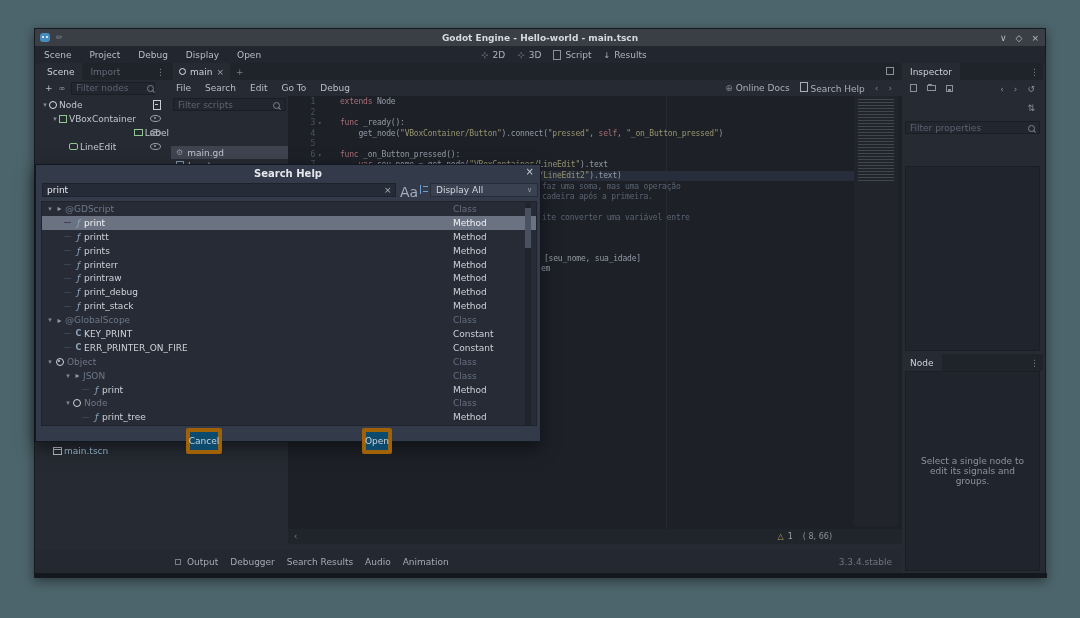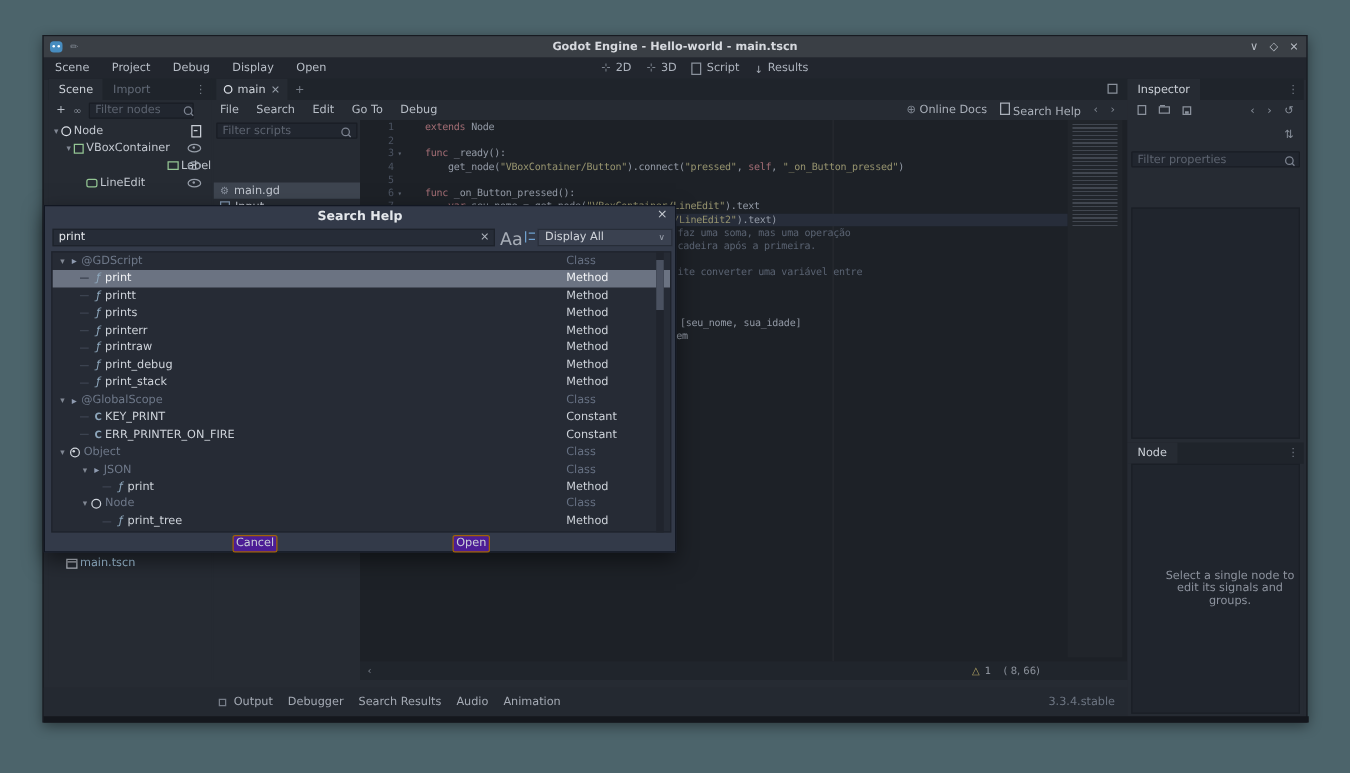--- a/index.html
+++ b/index.html
@@ -77,21 +77,21 @@
   #right-dock{position:absolute;left:867px;top:34px;width:141px;height:511px;background:#262b33;}
   .mini{display:inline-block;border:1px solid #8a919c;box-sizing:border-box;}
   .i-newres{width:7px;height:8px;}
   .i-folder{width:9px;height:6px;position:relative;}
   .i-folder::before{content:"";position:absolute;left:0;top:-2px;width:4px;height:1px;background:#8a919c;}
   .i-save{width:7px;height:7px;position:relative;}
   .i-save::after{content:"";position:absolute;left:1px;bottom:0;width:3px;height:2px;background:#8a919c;}
   .insp-row{position:absolute;display:flex;align-items:center;gap:10px;color:#8a919c;}
   #insp-body{position:absolute;left:3px;top:103px;width:135px;height:185px;background:#20252d;border:1px solid #1a1f26;box-sizing:border-box;}
   #node-body{position:absolute;left:3px;top:308px;width:135px;height:200px;background:#20252d;border:1px solid #1a1f26;box-sizing:border-box;
-             display:flex;align-items:center;justify-content:flex-end;text-align:center;color:#8d939e;}
+             display:flex;align-items:center;justify-content:center;text-align:center;color:#8d939e;}
   
   #bottom-panel{position:absolute;left:0;top:521px;width:867px;height:23px;background:#242931;display:flex;align-items:center;color:#a4aab4;}
   #bottom-panel .btab{margin:0 6px;}
   #version{position:absolute;right:10px;color:#6d7582;}
   #base-strip{position:absolute;left:0;top:544px;width:1012px;height:5px;background:#14171d;}
   
   #dialog{position:absolute;left:0;top:135px;width:506px;height:278px;background:#333a49;border:1px solid #121722;
           box-shadow:0 6px 16px rgba(0,0,0,.5);box-sizing:border-box;z-index:50;}
   #dlg-title{position:absolute;left:0;top:0;width:100%;height:16px;display:flex;align-items:center;justify-content:center;
              font-weight:bold;color:#e4e7eb;font-size:10px;}
@@ -115,21 +115,21 @@
   .ind0{padding-left:4px;} .ind1{padding-left:22px;} .ind2{padding-left:40px;}
   .ic{width:11px;display:inline-block;text-align:center;flex:none;}
   .ic.m{color:#8da6bb;font-style:italic;font-size:9px;}
   .ic.c{color:#8da6bb;font-size:8px;font-weight:bold;}
   .ic.a{color:#8f9bb0;font-size:8px;}
   .i-objc{width:6px;height:6px;border:1px solid #cfd4db;border-radius:50%;display:inline-block;position:relative;flex:none;margin:0 3px 0 2px;}
   .i-objc::after{content:"";position:absolute;left:1px;top:1px;width:2px;height:2px;background:#cfd4db;border-radius:50%;}
   .guide{width:7px;height:1px;background:#3c4350;display:inline-block;flex:none;margin-right:2px;}
   #dlg-scroll{position:absolute;left:489px;top:36px;width:6px;height:225px;background:#20242d;}
   #dlg-thumb{position:absolute;left:0;top:7px;width:6px;height:40px;background:#4a5160;}
-  .dlg-btn{position:absolute;top:263px;height:14px;background:#4c1d95;border:1px solid #a16207;color:#ccd1d9;
+  .dlg-btn{position:absolute;top:263px;height:26px;background:#0c4a6e;border:4px solid #a16207;color:#ccd1d9;
            display:flex;align-items:center;justify-content:center;font-size:9px;box-sizing:border-box;border-radius:2px;}
   
   .g{color:#7d848f;}
   .i-godot{width:10px;height:9px;background:#478cbf;border-radius:3px;display:inline-block;position:relative;}
   .i-godot::after{content:"";position:absolute;left:2px;top:3px;width:2px;height:2px;background:#fff;border-radius:50%;box-shadow:4px 0 0 #fff;}
   .i-play{width:0;height:0;border-left:6px solid #7d848f;border-top:4px solid transparent;border-bottom:4px solid transparent;display:inline-block;}
   .i-pause{width:6px;height:7px;border-left:2px solid #7d848f;border-right:2px solid #7d848f;display:inline-block;box-sizing:border-box;}
   .i-stop{width:6px;height:6px;background:#7d848f;display:inline-block;}
   .i-clap{width:8px;height:7px;border:1px solid #7d848f;display:inline-block;position:relative;box-sizing:border-box;}
   .i-clap::after{content:"";position:absolute;left:0;top:1px;width:8px;height:1px;background:#7d848f;}

